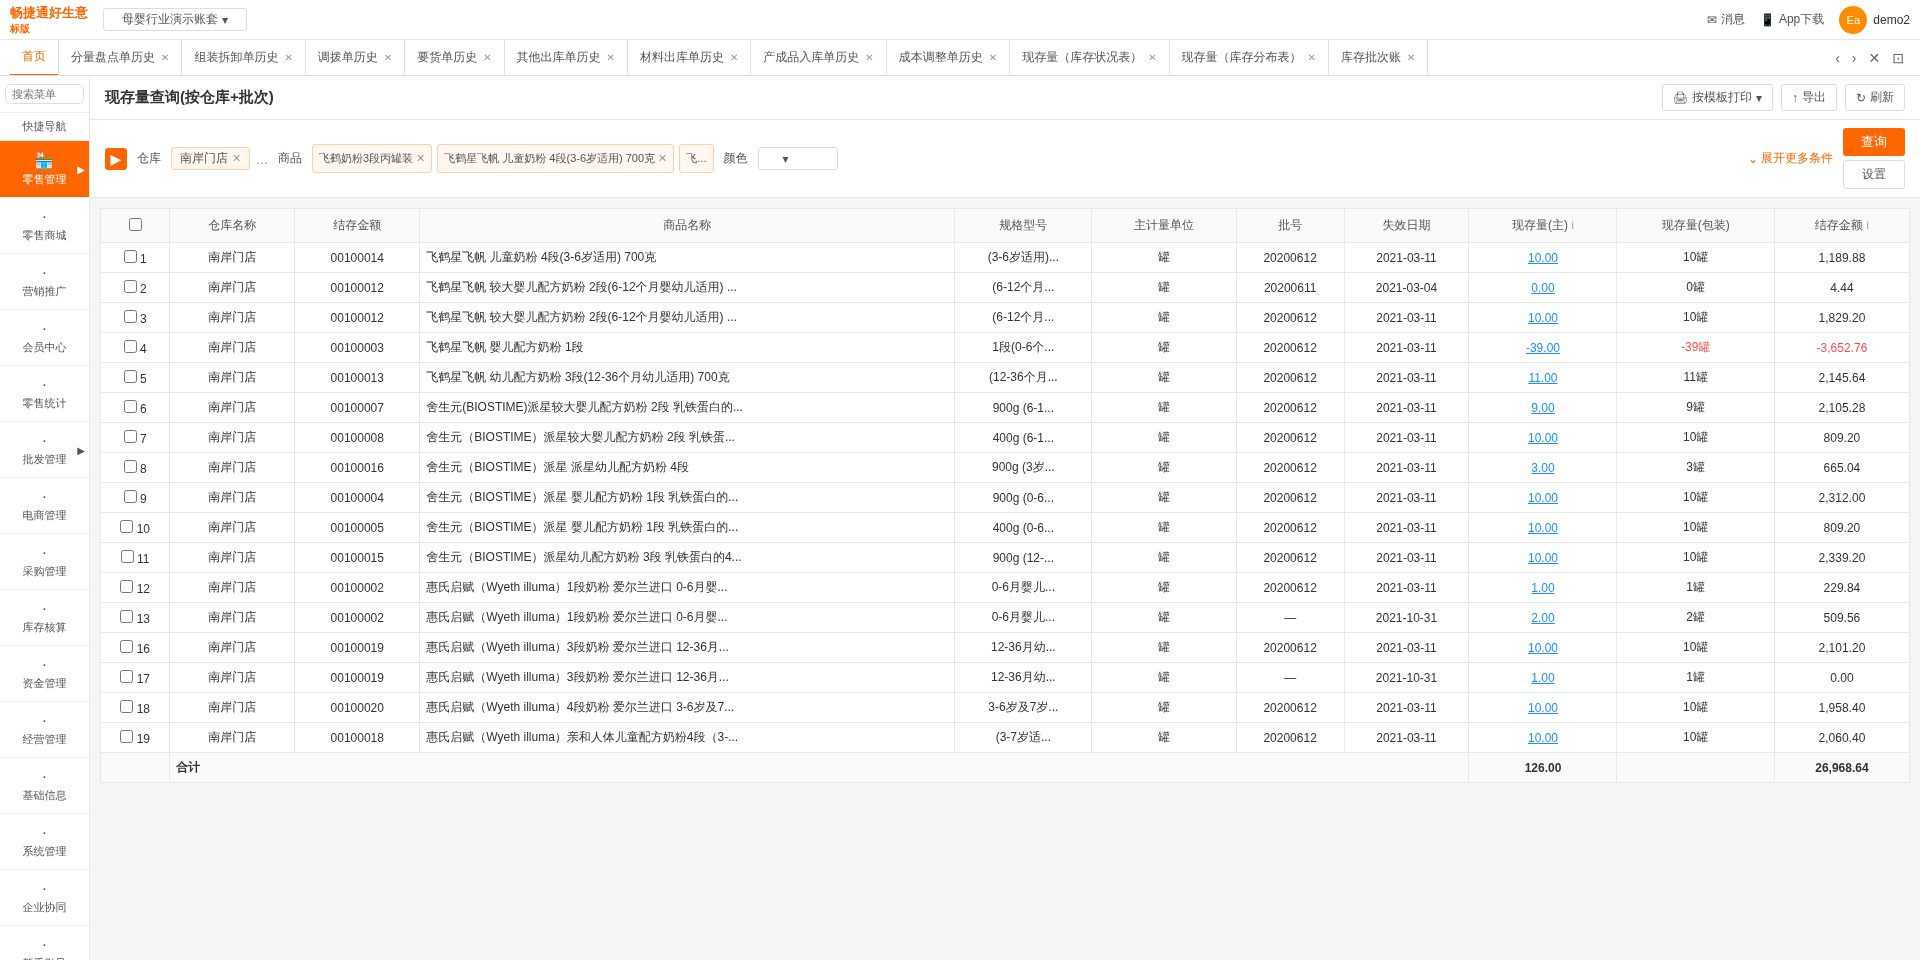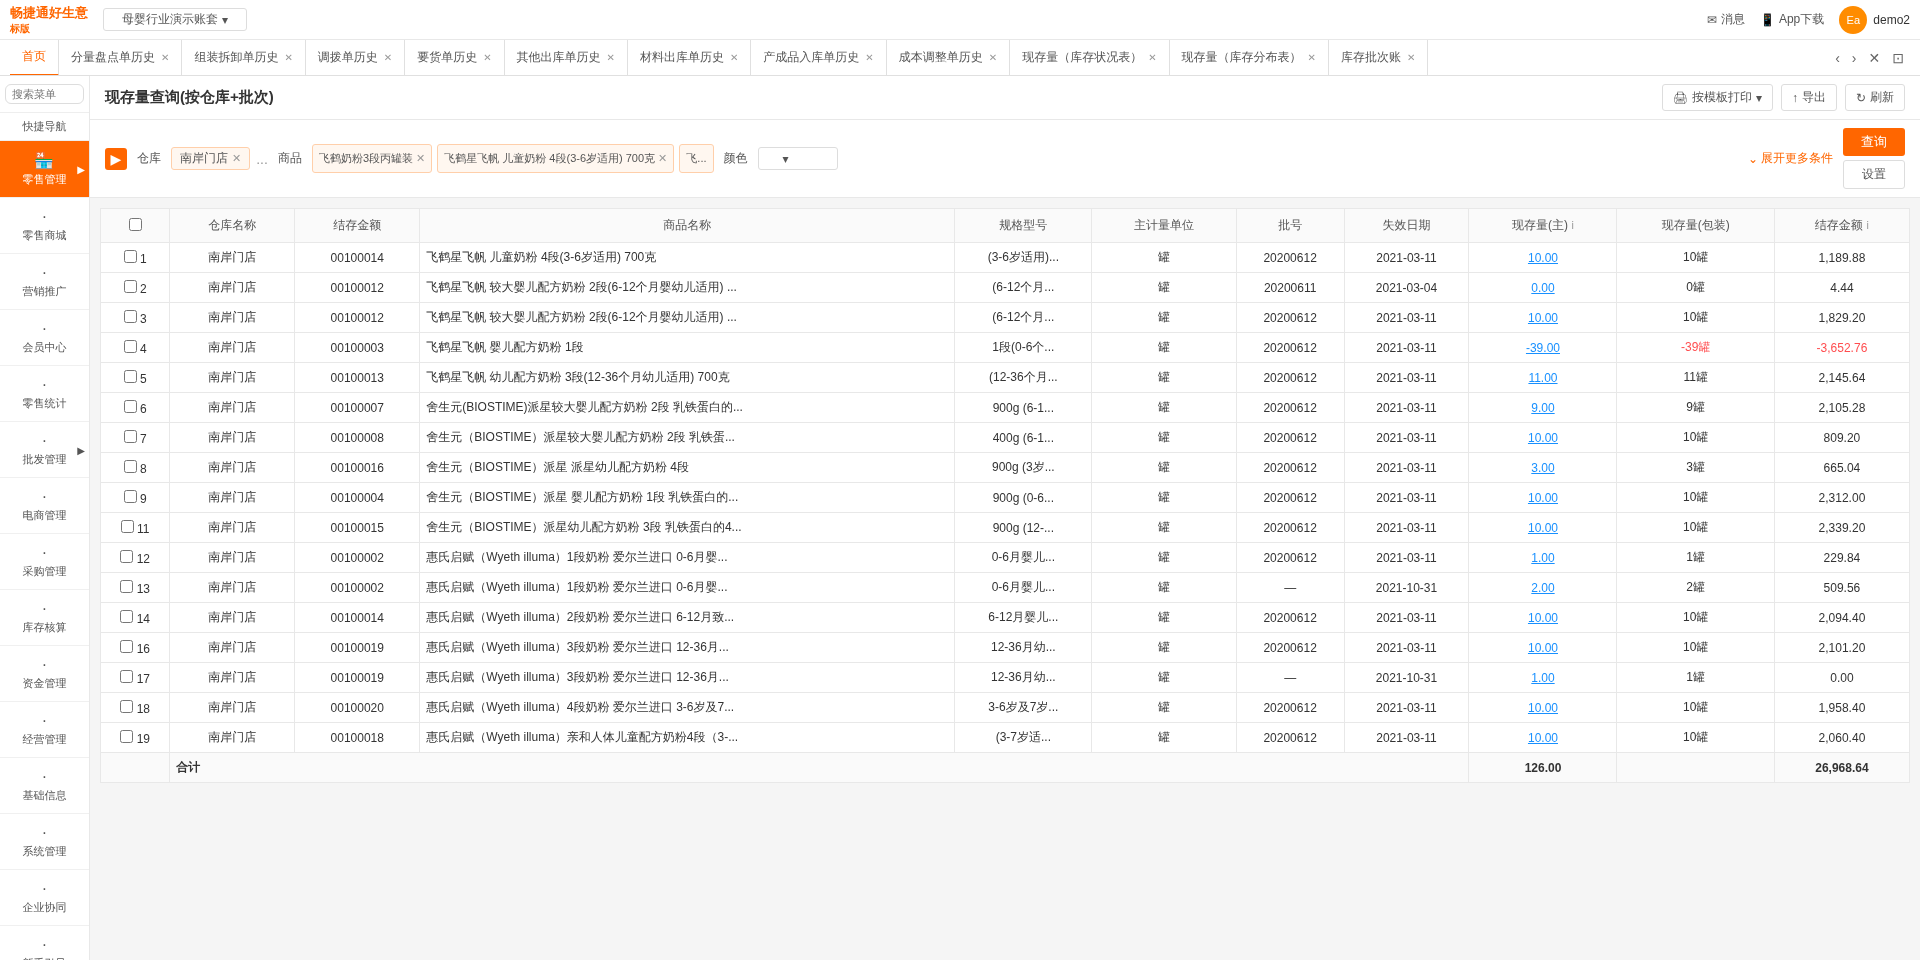--- a/index.html
+++ b/index.html
@@ -469,20 +469,33 @@
               <td style="text-align:left;">舍生元（BIOSTIME）派星 婴儿配方奶粉 1段 乳铁蛋白的...</td>
               <td>900g (0-6...</td>
               <td>罐</td>
               <td>20200612</td>
               <td>2021-03-11</td>
               <td class=""><span class="num-link">10.00</span></td>
               <td class="">10罐</td>
               <td class="">2,312.00</td>
             </tr>
             <tr>
+              <td><input type="checkbox" style=""> 10</td>
+              <td>南岸门店</td>
+              <td>00100005</td>
+              <td style="text-align:left;">舍生元（BIOSTIME）派星 婴儿配方奶粉 1段 乳铁蛋白的...</td>
+              <td>400g (0-6...</td>
+              <td>罐</td>
+              <td>20200612</td>
+              <td>2021-03-11</td>
+              <td class=""><span class="num-link">10.00</span></td>
+              <td class="">10罐</td>
+              <td class="">809.20</td>
+            </tr>
+            <tr>
               <td><input type="checkbox" style=""> 11</td>
               <td>南岸门店</td>
               <td>00100015</td>
               <td style="text-align:left;">舍生元（BIOSTIME）派星幼儿配方奶粉 3段 乳铁蛋白的4...</td>
               <td>900g (12-...</td>
               <td>罐</td>
               <td>20200612</td>
               <td>2021-03-11</td>
               <td class=""><span class="num-link">10.00</span></td>
               <td class="">10罐</td>
@@ -506,33 +519,20 @@
               <td>南岸门店</td>
               <td>00100002</td>
               <td style="text-align:left;">惠氏启赋（Wyeth illuma）1段奶粉 爱尔兰进口 0-6月婴...</td>
               <td>0-6月婴儿...</td>
               <td>罐</td>
               <td>—</td>
               <td>2021-10-31</td>
               <td class=""><span class="num-link">2.00</span></td>
               <td class="">2罐</td>
               <td class="">509.56</td>
-            </tr>
-            <tr>
-              <td><input type="checkbox" style=""> 14</td>
-              <td>南岸门店</td>
-              <td>00100014</td>
-              <td style="text-align:left;">惠氏启赋（Wyeth illuma）2段奶粉 爱尔兰进口 6-12月致...</td>
-              <td>6-12月婴儿...</td>
-              <td>罐</td>
-              <td>20200612</td>
-              <td>2021-03-11</td>
-              <td class=""><span class="num-link">10.00</span></td>
-              <td class="">10罐</td>
-              <td class="">2,094.40</td>
             </tr>
             <tr>
               <td><input type="checkbox" style=""> 16</td>
               <td>南岸门店</td>
               <td>00100019</td>
               <td style="text-align:left;">惠氏启赋（Wyeth illuma）3段奶粉 爱尔兰进口 12-36月...</td>
               <td>12-36月幼...</td>
               <td>罐</td>
               <td>20200612</td>
               <td>2021-03-11</td>

